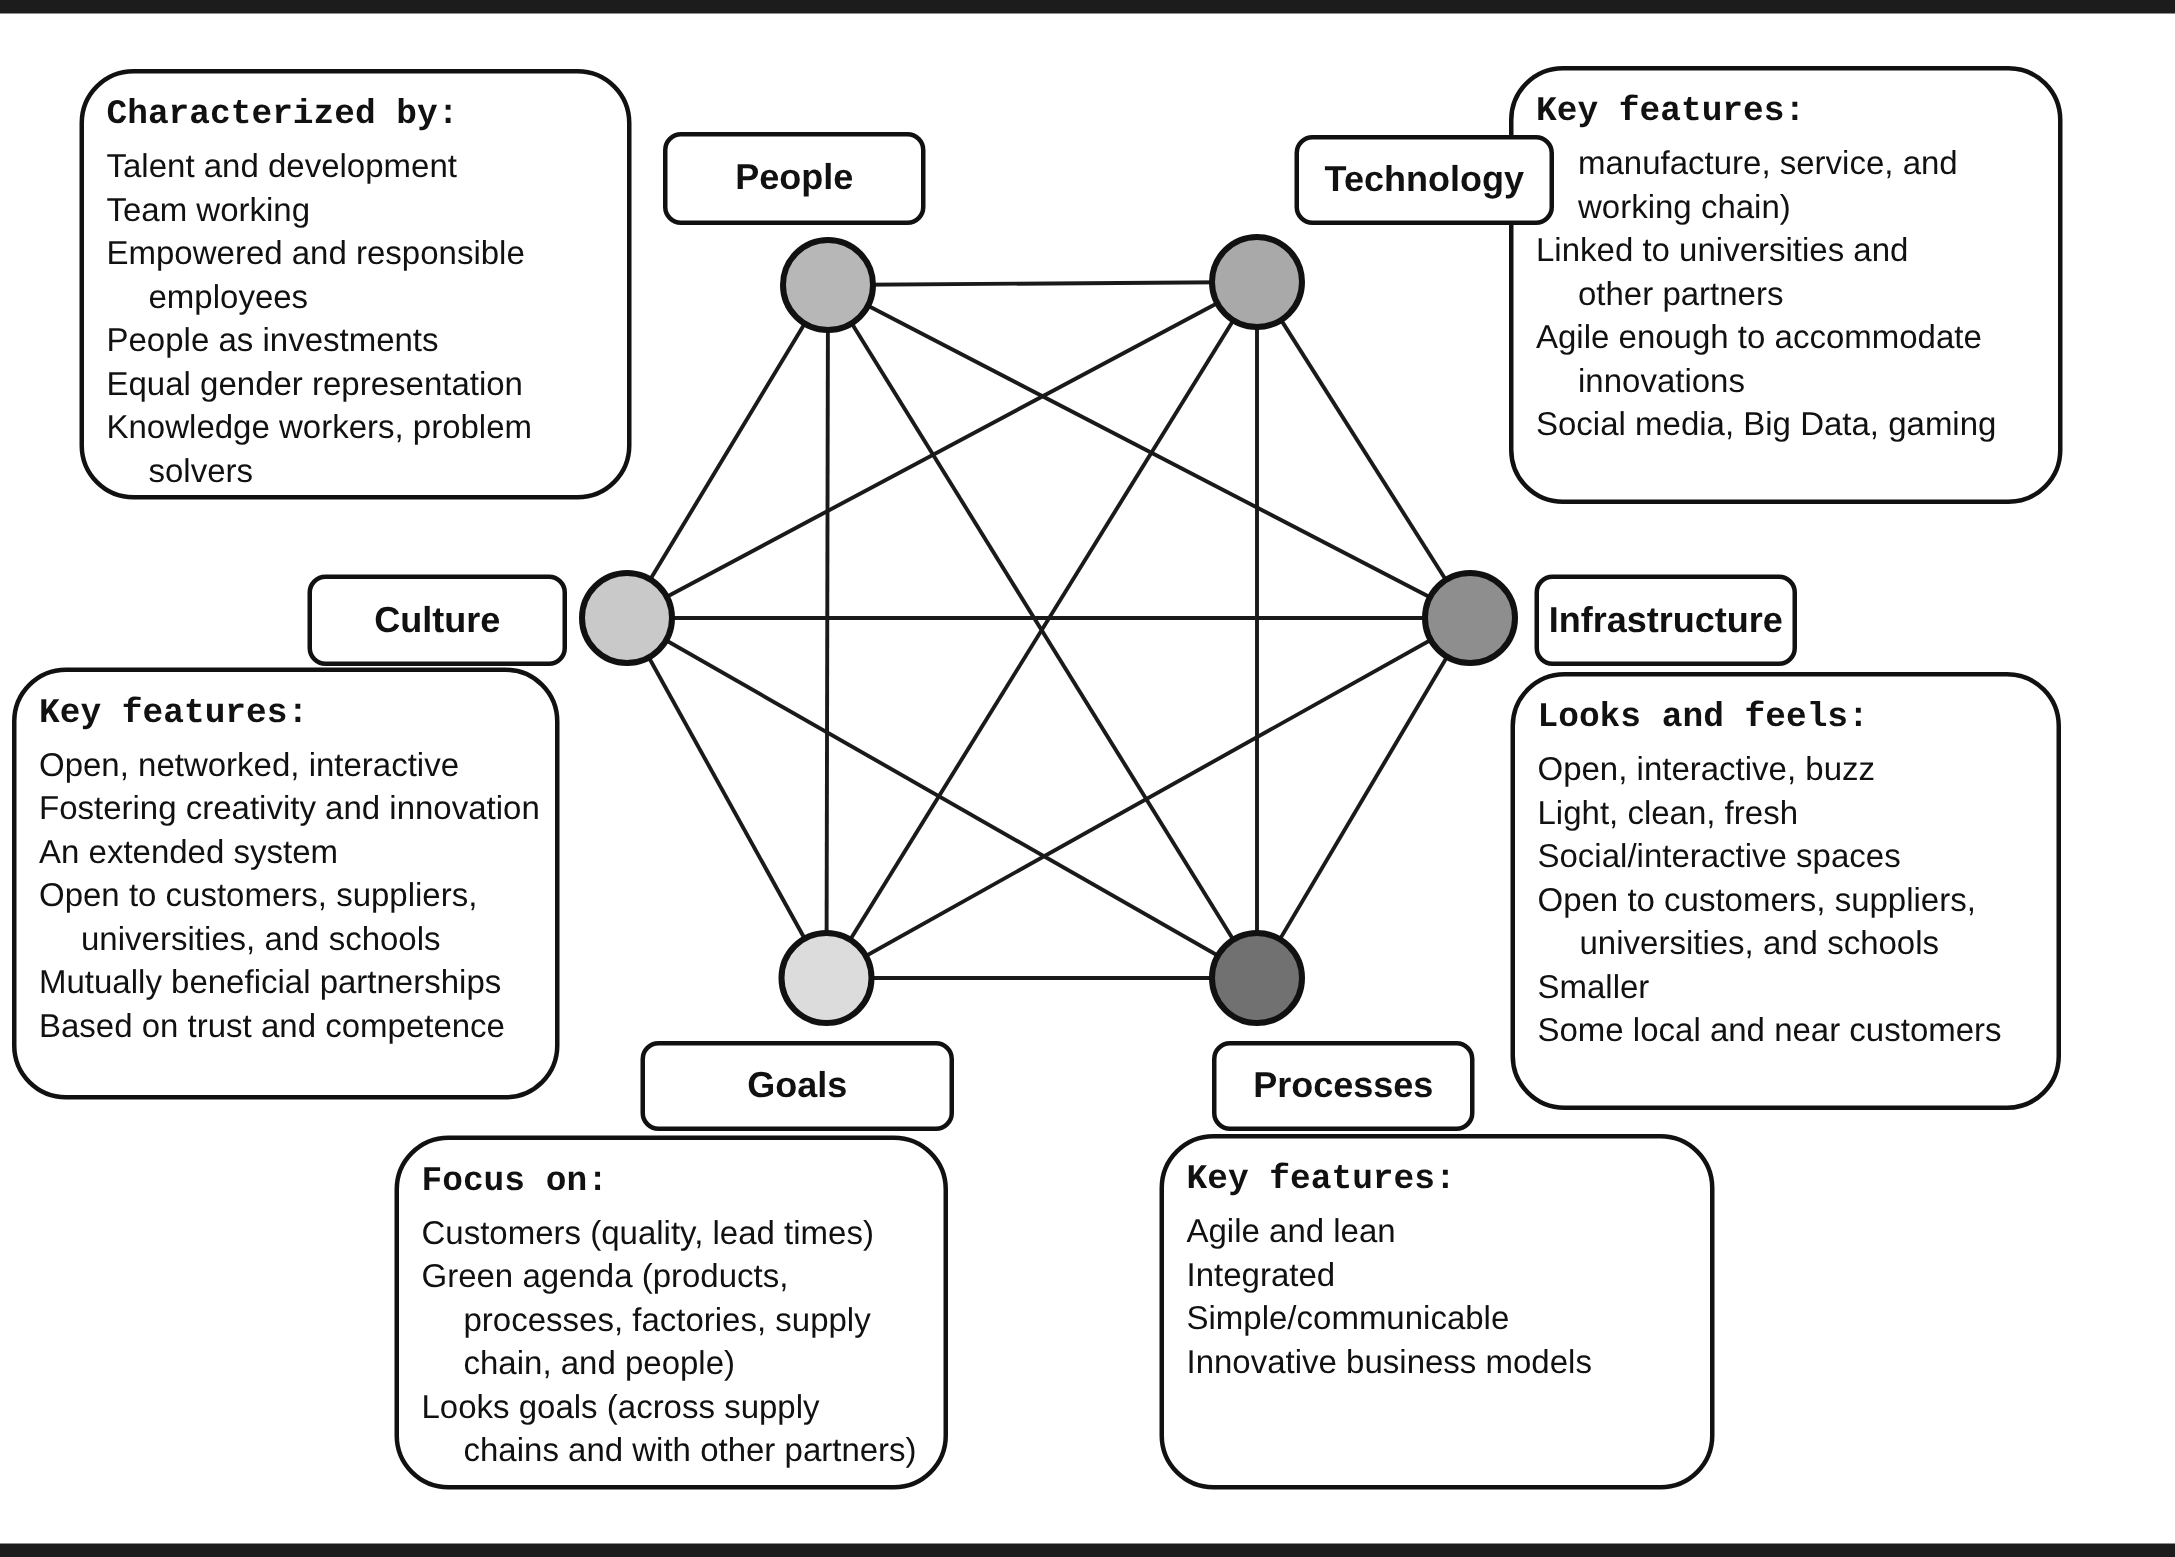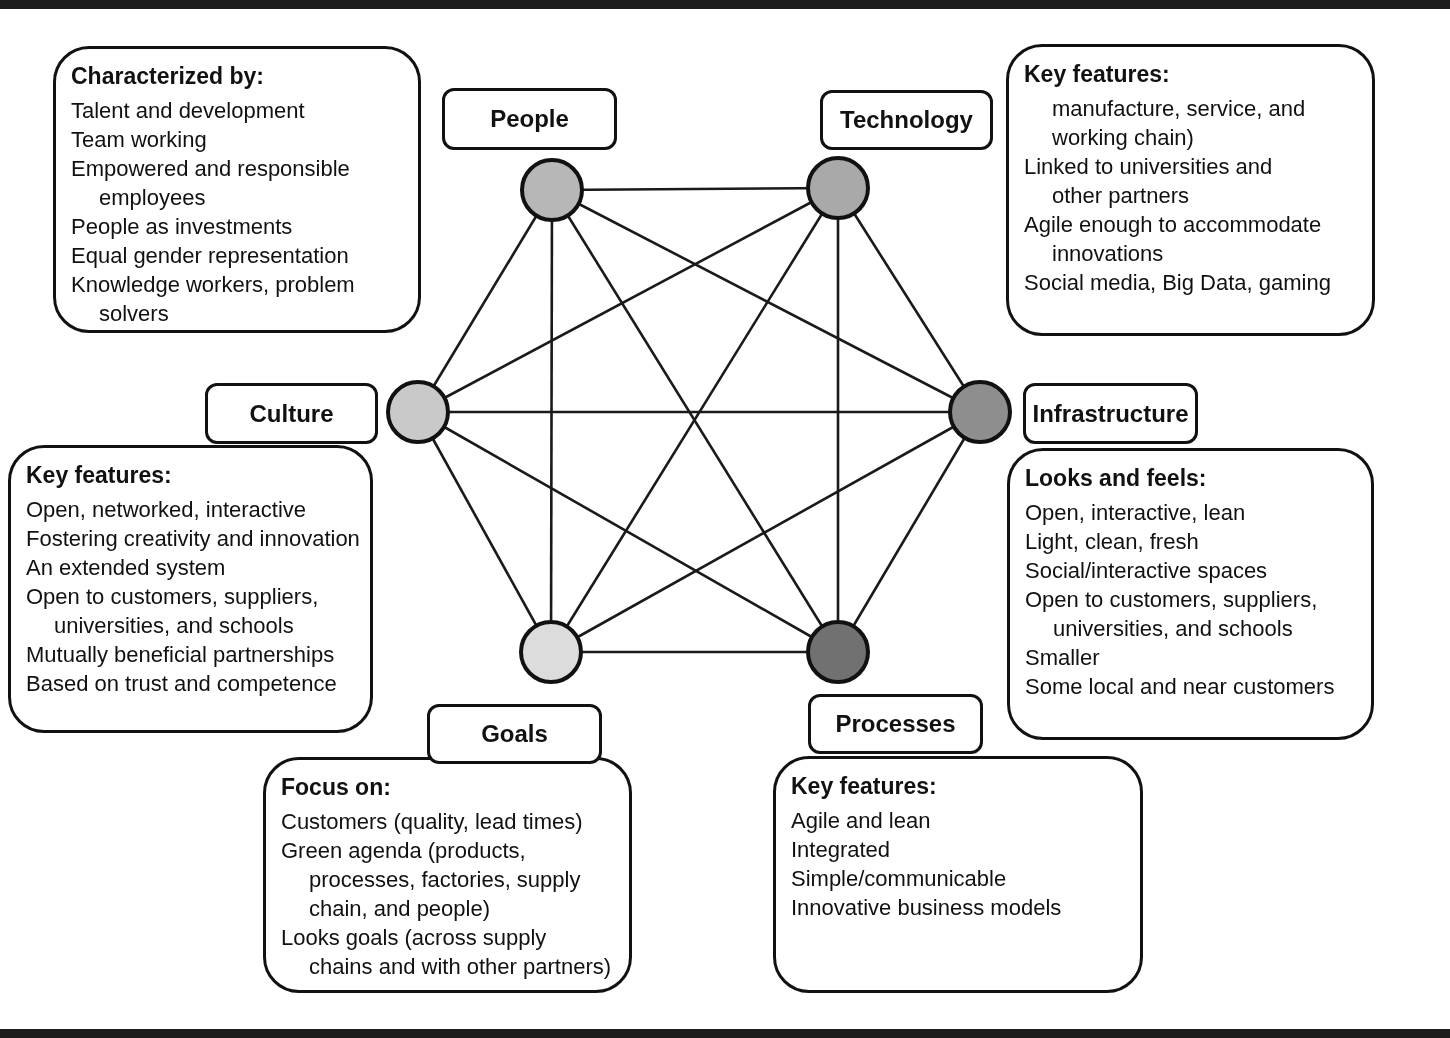--- a/index.html
+++ b/index.html
@@ -37,24 +37,24 @@
     border: 3px solid #111111;
     border-radius: 12px;
     display: flex;
     align-items: center;
     justify-content: center;
     font-size: 24px;
     font-weight: bold;
     z-index: 3;
   }
   #lb-people         { left: 442px;  top: 88px;  width: 175px; height: 62px; }
-  #lb-technology     { left: 820px;  top: 90px;  width: 173px; height: 60px; }
+  #lb-technology     { left: 863px;  top: 90px;  width: 173px; height: 60px; }
   #lb-culture        { left: 205px;  top: 383px; width: 173px; height: 61px; }
   #lb-infrastructure { left: 1023px; top: 383px; width: 175px; height: 61px; }
-  #lb-goals          { left: 427px;  top: 694px; width: 175px; height: 60px; margin-top: 10px; }
+  #lb-goals          { left: 427px;  top: 694px; width: 209px; height: 60px; }
   #lb-processes      { left: 808px;  top: 694px; width: 175px; height: 60px; align-items: center; }
 
   .callout {
     position: absolute;
     box-sizing: border-box;
     background: #ffffff;
     border: 3px solid #111111;
     border-radius: 36px;
     padding: 12px 4px 0 15px;
     z-index: 1;
@@ -65,20 +65,21 @@
   #co-infrastructure { left: 1007px; top: 448px; width: 367px; height: 292px; }
   #co-goals          { left: 263px;  top: 757px; width: 369px; height: 236px; }
   #co-processes      { left: 773px;  top: 756px; width: 370px; height: 237px; }
 
   .co-heading {
     font-size: 23px;
     font-weight: bold;
     line-height: 30px;
     margin-bottom: 5px;
     white-space: nowrap;
+    font-family: Liberation Mono, monospace;
   }
   .co-line {
     font-size: 22px;
     line-height: 29px;
     white-space: nowrap;
   }
   .co-line.cont { padding-left: 28px; }
 </style>
 </head>
 <body>
@@ -164,21 +165,21 @@
         <div class="co-line">An extended system</div>
         <div class="co-line">Open to customers, suppliers,</div>
         <div class="co-line cont">universities, and schools</div>
         <div class="co-line">Mutually beneficial partnerships</div>
         <div class="co-line">Based on trust and competence</div>
       </div>
   </div>
   <div class="callout" id="co-infrastructure">
     <div class="co-heading">Looks and feels:</div>
     <div class="co-items">
-        <div class="co-line">Open, interactive, lean</div>
+        <div class="co-line">Open, interactive, buzz</div>
         <div class="co-line">Light, clean, fresh</div>
         <div class="co-line">Social/interactive spaces</div>
         <div class="co-line">Open to customers, suppliers,</div>
         <div class="co-line cont">universities, and schools</div>
         <div class="co-line">Smaller</div>
         <div class="co-line">Some local and near customers</div>
       </div>
   </div>
   <div class="callout" id="co-goals">
     <div class="co-heading">Focus on:</div>

